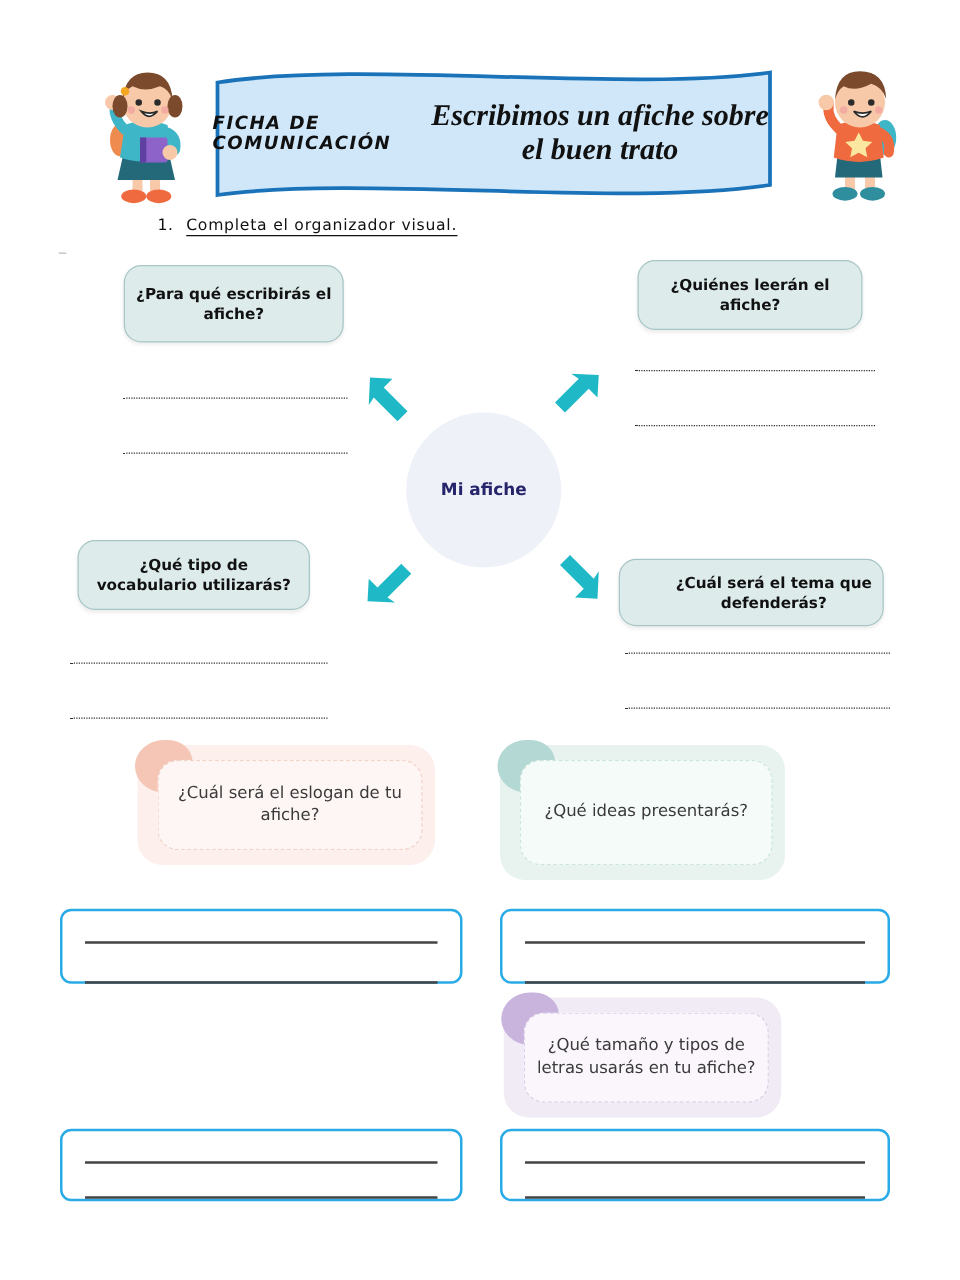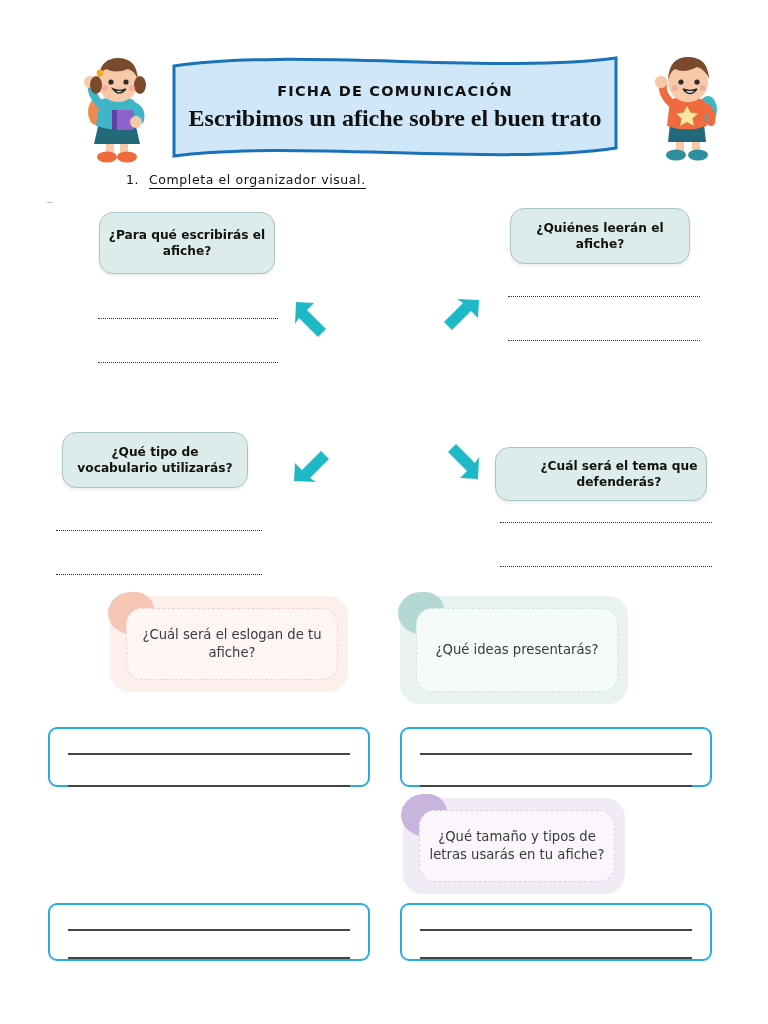--- a/index.html
+++ b/index.html
@@ -7,24 +7,24 @@
     width:768px;height:1024px;background:#ffffff;
     font-family:"DejaVu Sans", sans-serif;
     position:relative;overflow:hidden;
   }
   .page{position:absolute;inset:0;}
 
   
   .banner{position:absolute;left:170px;top:52px;width:450px;height:110px;}
   .banner svg{position:absolute;left:0;top:0;width:450px;height:110px;}
   .banner-text{position:absolute;left:0;top:0;width:450px;height:110px;
-    display:flex;flex-direction:column;align-items:center;justify-content:center;gap:6px;}
+    display:flex;flex-direction:row;align-items:center;justify-content:center;gap:6px;font-style:italic;}
   .banner-sub{font-family:"DejaVu Sans", sans-serif;font-size:14.5px;font-weight:bold;
     letter-spacing:1.2px;color:#111;}
-  .banner-title{font-family:"Liberation Serif", serif;font-size:24px;font-weight:bold;color:#111;}
+  .banner-title{font-family:"Liberation Serif", serif;font-size:24px;font-weight:bold;color:#111;text-align:center;}
 
   
   .kid{position:absolute;}
   .kid-girl{left:62px;top:52px;width:108px;height:118px;}
   .kid-boy{left:632px;top:52px;width:108px;height:118px;}
 
   
   .instr{position:absolute;left:126px;top:172px;display:flex;align-items:flex-start;gap:10px;
     font-family:"DejaVu Sans", sans-serif;font-size:12.5px;color:#111;}
   .instr-num{font-weight:normal;letter-spacing:0.5px;}
@@ -162,20 +162,23 @@
     <span class="instr-num">1.</span>
     <span class="instr-txt">Completa el organizador visual.</span>
   </div>
   <div class="tickmark"></div>
 
   <div class="orgbox ob-1">¿Para qué escribirás el afiche?</div>
   <div class="orgbox ob-2">¿Quiénes leerán el afiche?</div>
   <div class="orgbox ob-3">¿Qué tipo de vocabulario utilizarás?</div>
   <div class="orgbox ob-4">¿Cuál será el tema que defenderás?</div>
 
+  <div class="circle">
+    <span>Mi afiche</span>
+  </div>
 
   <div class="arrow" style="left:292px;top:298px;">
     <svg viewBox="0 0 40 40" width="40" height="40">
       <path d="M4,4 L22,5 L15,12 L34,31 L26,39 L7,20 L3,26 Z" fill="#1fb8c6"></path>
     </svg>
   </div>
   <div class="arrow" style="left:443px;top:296px;">
     <svg viewBox="0 0 40 40" width="40" height="40">
       <path d="M36,4 L35,22 L28,15 L9,34 L1,26 L20,7 L14,3 Z" fill="#1fb8c6"></path>
     </svg>

